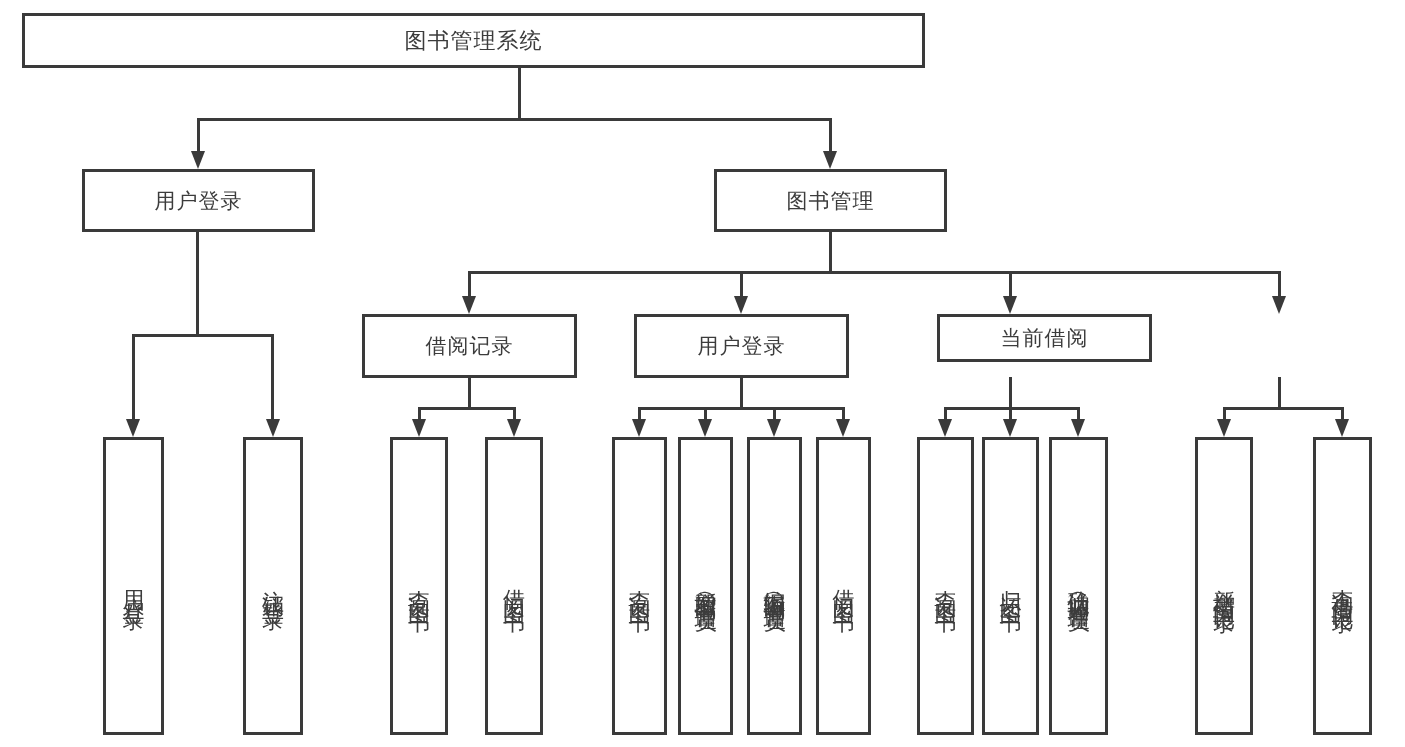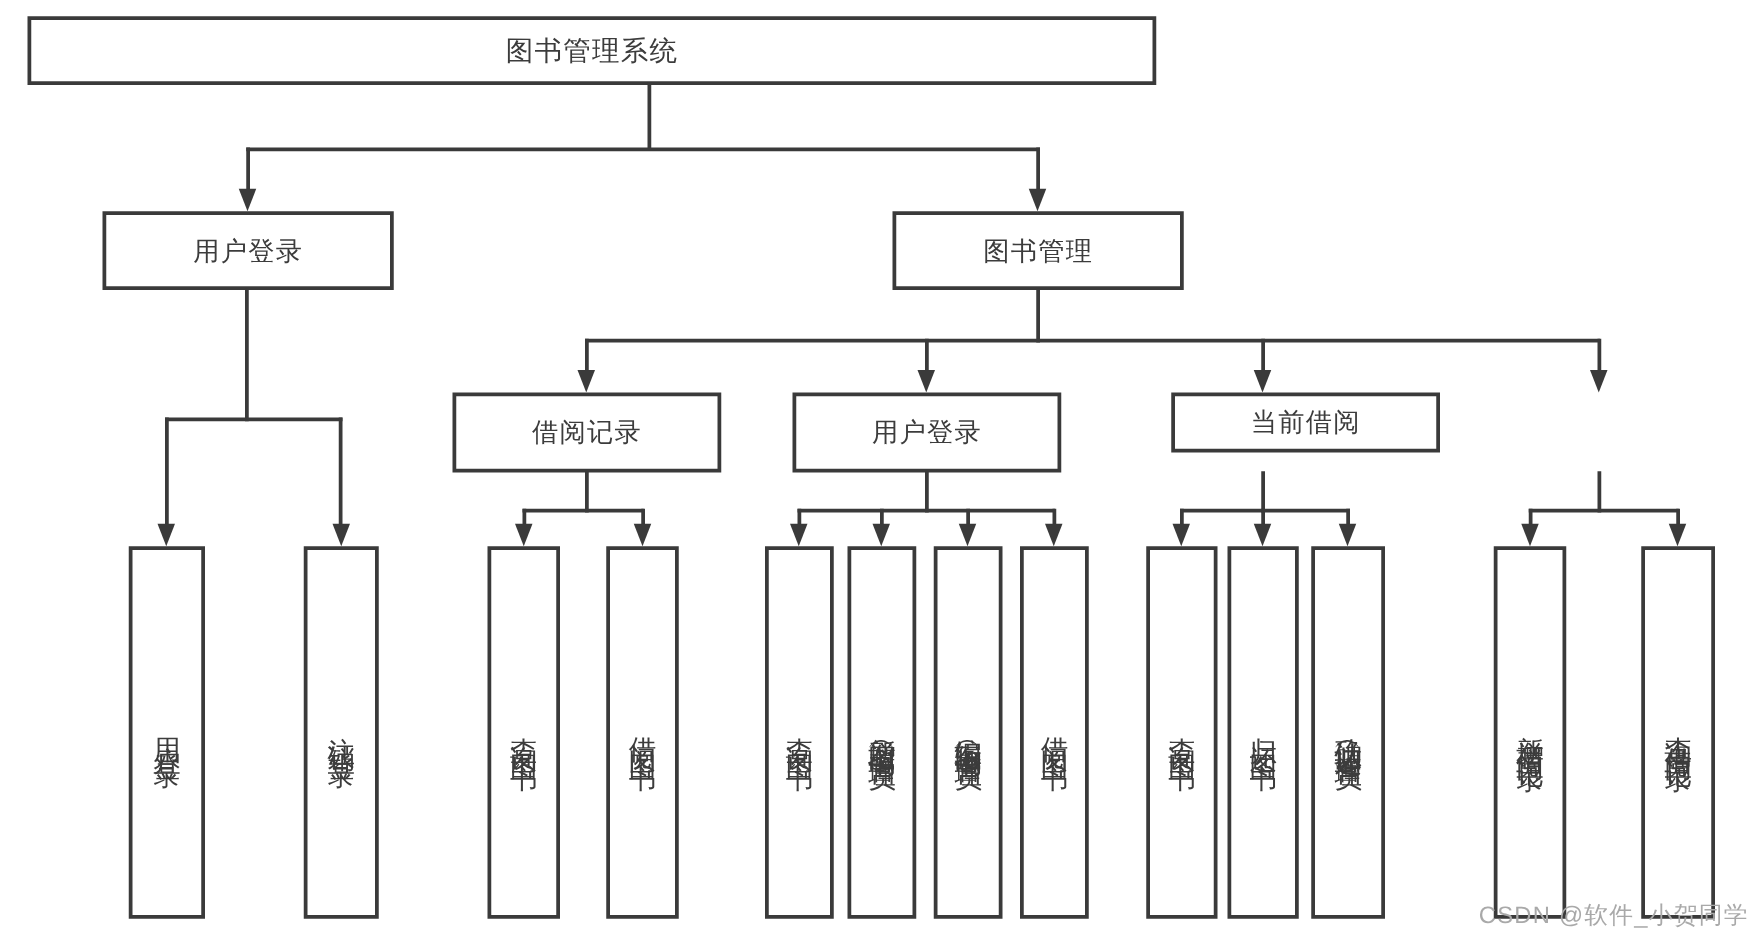--- a/index.html
+++ b/index.html
@@ -118,15 +118,14 @@
   <div class="box vbox" style="left:747px;top:437px;width:55px;height:298px;letter-spacing:3px;">编辑图书（管理员）</div>
   <div class="box vbox" style="left:816px;top:437px;width:55px;height:298px;">借阅图书</div>
 
   <div class="box vbox" style="left:917px;top:437px;width:57px;height:298px;">查询图书</div>
   <div class="box vbox" style="left:982px;top:437px;width:57px;height:298px;">归还图书</div>
   <div class="box vbox" style="left:1049px;top:437px;width:59px;height:298px;letter-spacing:3px;">确认归还（管理员）</div>
 
   <div class="box vbox" style="left:1195px;top:437px;width:58px;height:298px;letter-spacing:5px;">新增借阅记录</div>
   <div class="box vbox" style="left:1313px;top:437px;width:59px;height:298px;letter-spacing:5px;">查询借阅记录</div>
 
-  <div class="watermark">CSDN @软件_小贺同学</div>
 
 </div>
 
 </body></html>

